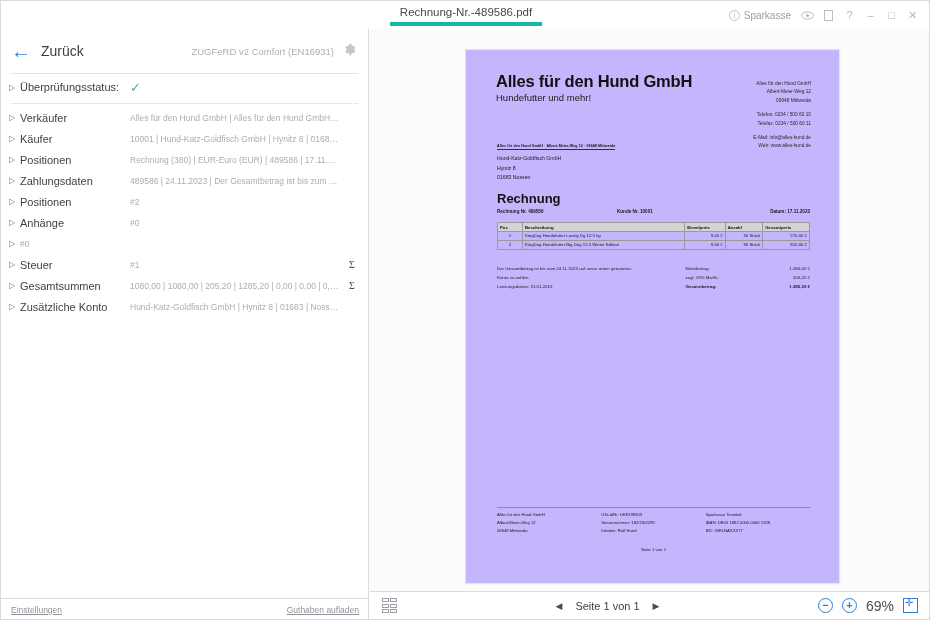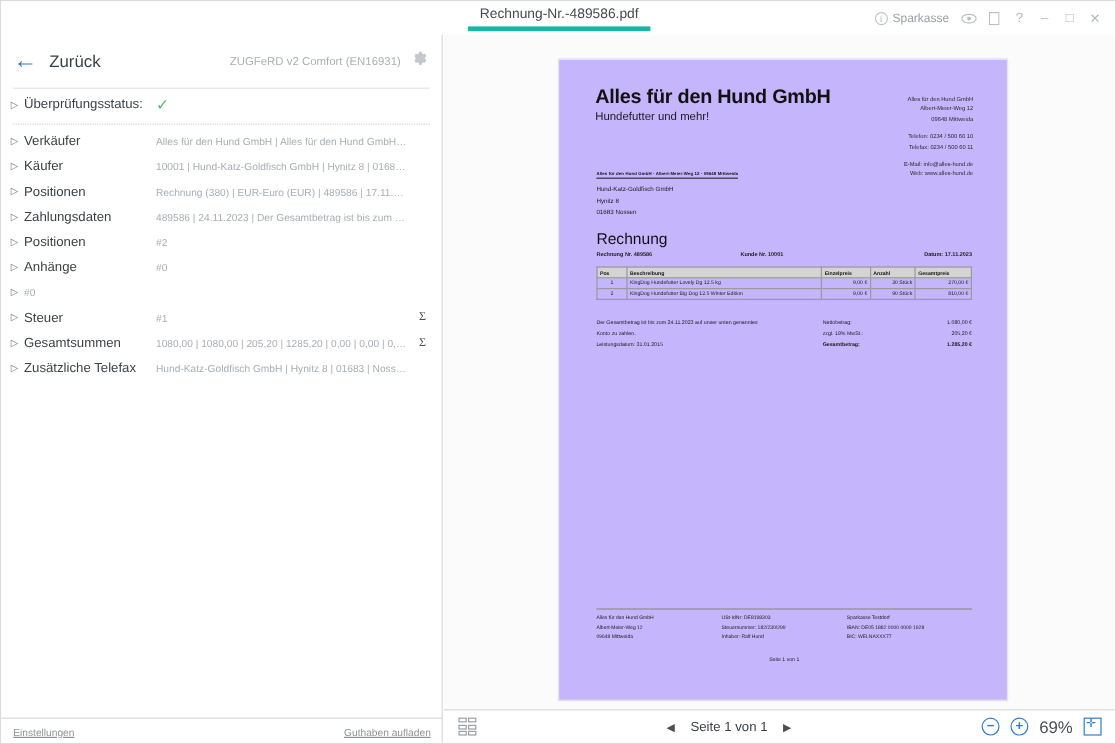--- a/index.html
+++ b/index.html
@@ -117,21 +117,21 @@
   .co-name { font-size: 16.5px; font-weight: bold; color: #111; letter-spacing: -.2px; }
   .co-tag  { font-size: 9.5px; color: #1a1a1a; margin-top: 1px; }
 
   .addr-right { text-align: right; font-size: 4.8px; color: #2a2a2a; line-height: 1.75; }
   .addr-right .blk { margin-bottom: 6px; }
 
   .sender-line { font-size: 3.6px; font-weight: bold; color: #111; border-bottom: .5px solid #333;
                  display: inline-block; padding-bottom: .5px; letter-spacing: .1px; }
   .recipient { font-size: 5.2px; color: #1c1c1c; line-height: 1.85; margin-top: 3px; }
 
-  .inv-title { font-size: 13px; font-weight: normal; color: #111; }
+  .inv-title { font-size: 13px; font-weight: bold; color: #111; }
   .inv-meta { display: flex; font-size: 4.6px; font-weight: bold; color: #1c1c1c; margin-top: 3px; }
   .inv-meta .c1 { width: 120px; }
   .inv-meta .c2 { width: 110px; }
   .inv-meta .c3 { flex: 1; text-align: right; }
 
   table.items { border-collapse: collapse; width: 100%; font-size: 4.3px; }
   table.items th {
     background: #d4d4d4; border: .5px solid #9a9a9a; color: #111;
     font-weight: bold; padding: 1.5px 2px; text-align: left; line-height: 1.2;
   }
@@ -283,21 +283,21 @@
           <span class="sigma">Σ</span>
         </div>
         <div class="srow">
           <span class="tri">▷</span>
           <span class="skey">Gesamtsummen</span>
           <span class="sval">1080,00 | 1080,00 | 205,20 | 1285,20 | 0,00 | 0,00 | 0,00 | 1285,20</span>
           <span class="sigma">Σ</span>
         </div>
         <div class="srow">
           <span class="tri">▷</span>
-          <span class="skey">Zusätzliche Telefax</span>
+          <span class="skey">Zusätzliche Konto</span>
           <span class="sval">Hund-Katz-Goldfisch GmbH | Hynitz 8 | 01683 | Nossen | DE</span>
           <span class="sigma"></span>
         </div>
       </div>
 
     <div class="left-footer">
       <span class="lf-link">Einstellungen</span>
       <span class="lf-link">Guthaben aufladen</span>
     </div>
   </div>

